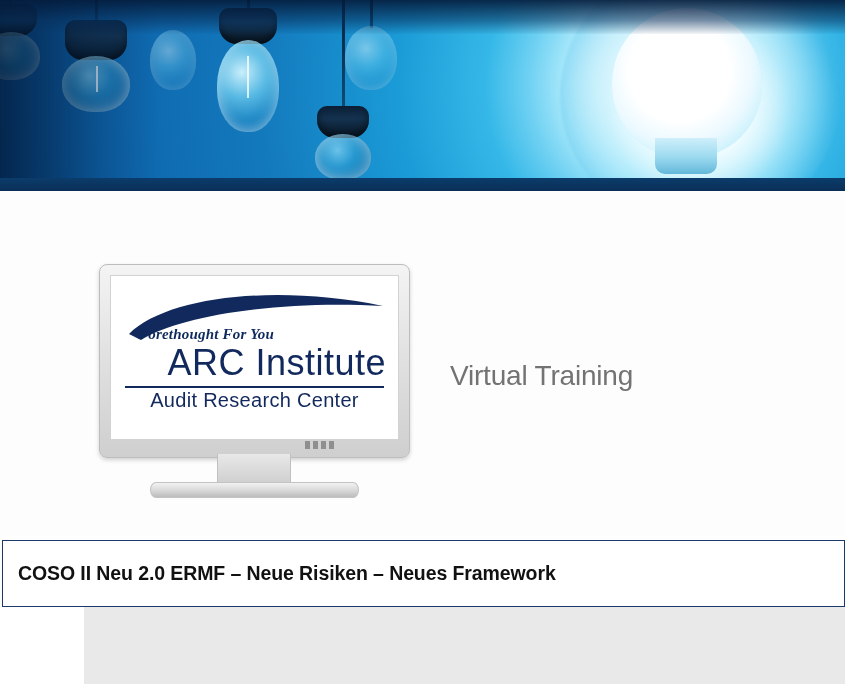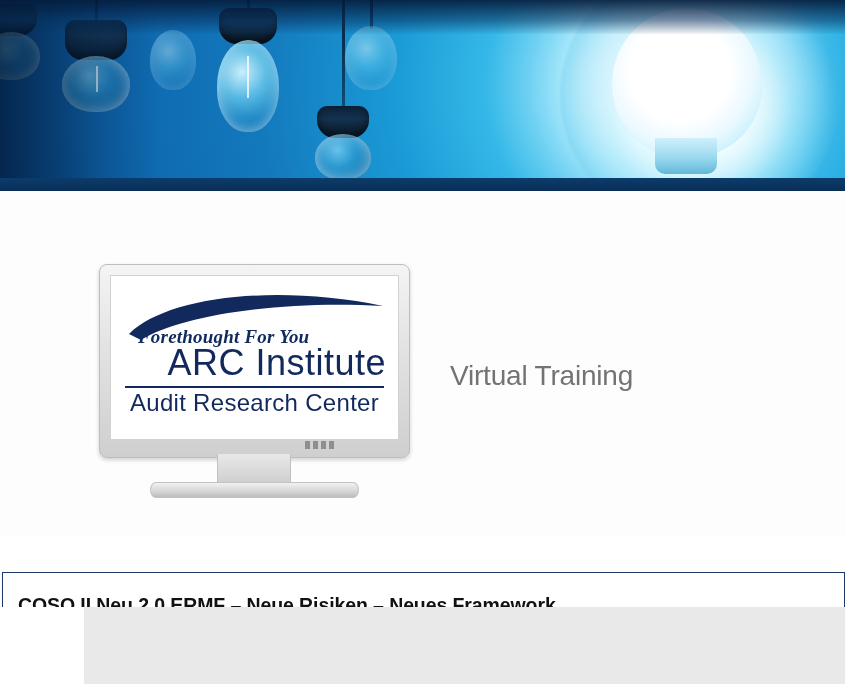--- a/index.html
+++ b/index.html
@@ -209,21 +209,21 @@
     width: 258px;
     height: 54px;
   }
   .logo-tagline {
     position: absolute;
     left: 27px;
     top: 50px;
     font-family: "Liberation Serif", serif;
     font-style: italic;
     font-weight: bold;
-    font-size: 19px;
+    font-size: 15px;
     color: #0f2a5c;
     letter-spacing: 0.2px;
   }
   .logo-title {
     position: absolute;
     left: 12px;
     top: 66px;
     width: 263px;
     text-align: right;
     font-family: "Liberation Sans", sans-serif;
@@ -240,21 +240,21 @@
     height: 2px;
     background: #11295c;
   }
   .logo-sub {
     position: absolute;
     left: 12px;
     top: 113px;
     width: 263px;
     text-align: center;
     font-family: "Liberation Sans", sans-serif;
-    font-size: 24px;
+    font-size: 20px;
     font-weight: normal;
     color: #11295c;
     letter-spacing: 0.3px;
   }
 
   
   .headline {
     position: absolute;
     left: 450px;
     top: 360px;
@@ -271,21 +271,20 @@
     left: 2px;
     top: 540px;
     width: 843px;
     height: 67px;
     background: #ffffff;
     border: 1px solid #1b3a6b;
     box-sizing: border-box;
     display: flex;
     align-items: center;
     box-shadow: 0 1px 2px rgba(0,0,0,0.08);
-    margin-top: 32px;
   }
   .title-text {
     padding-left: 15px;
     font-size: 19.5px;
     font-weight: bold;
     color: #111111;
     letter-spacing: -0.1px;
     white-space: nowrap;
   }
 

